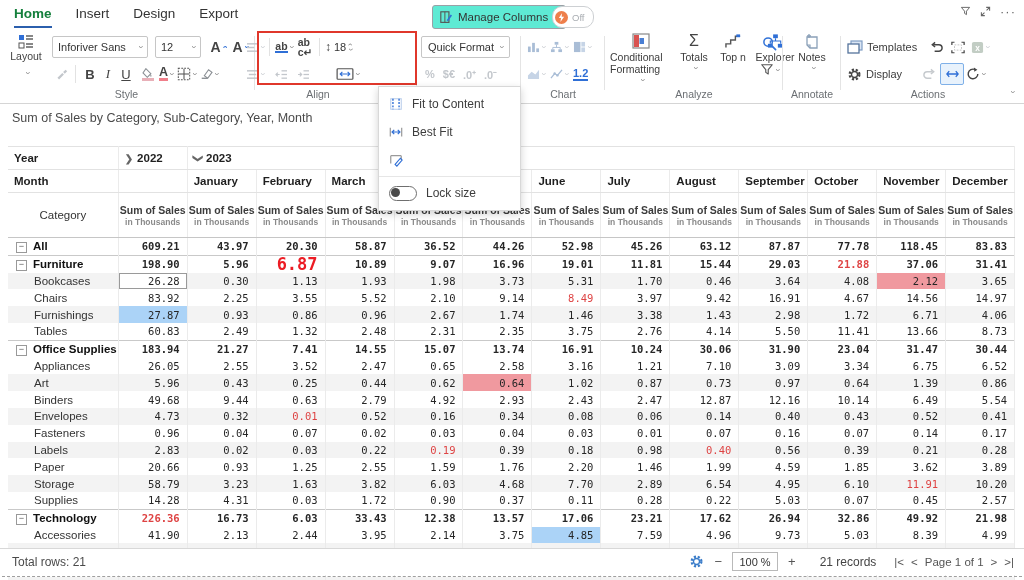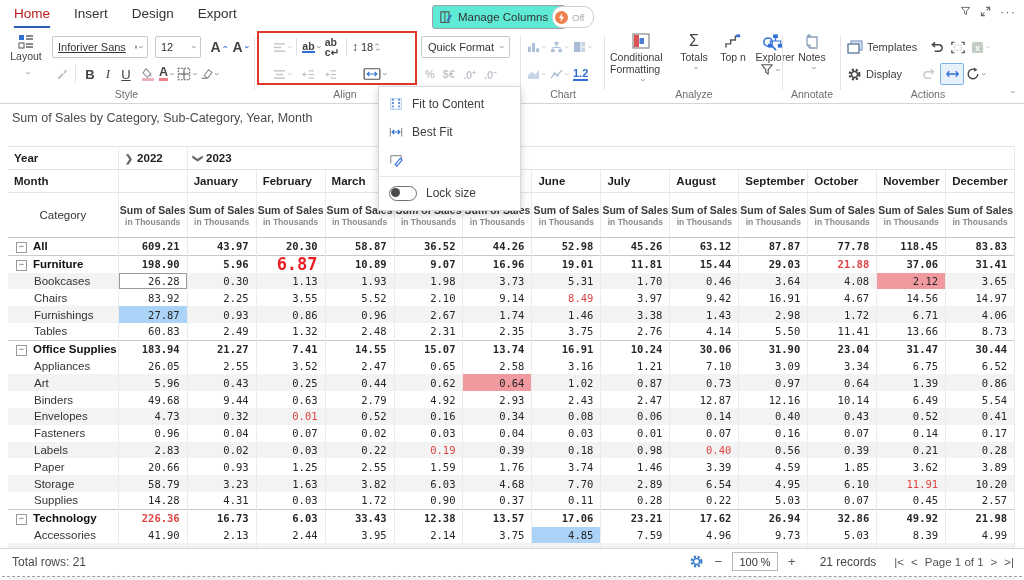--- a/index.html
+++ b/index.html
@@ -2,21 +2,21 @@
 <html><head>
 <meta charset="utf-8">
 <style>
   html,body{margin:0;padding:0;background:#e9e9e9;}
   .app{position:relative;width:1024px;height:580px;background:#fff;overflow:hidden;
        font-family:"Liberation Sans",sans-serif;color:#333;}
   
   .ribbon{position:absolute;left:0;top:0;width:1024px;height:103px;background:#fff;border-bottom:1px solid #d5d5d5;}
   .tabs{position:absolute;left:14px;top:6px;display:flex;gap:24px;}
   .tab{font-size:13.5px;color:#333;padding-bottom:5px;cursor:pointer;}
-  .tab.active{font-weight:normal;color:#b91c1c;border-bottom:2.5px solid #2b5fad;}
+  .tab.active{font-weight:bold;color:#15803d;border-bottom:2.5px solid #2b5fad;}
   .mc-btn{position:absolute;left:432px;top:5px;height:22px;display:flex;align-items:center;gap:5px;
           border:1px solid #9aa0a6;border-radius:3px;padding:0 7px;background:#5eead4;font-size:11.5px;color:#333;}
   .off-pill{position:absolute;left:552px;top:6px;height:18px;display:flex;align-items:center;gap:4px;
             border:1px solid #cdd0d3;border-radius:10px;padding:1px 8px 1px 2px;background:#fff;}
   .off-circle{width:13px;height:13px;border-radius:50%;background:#ee7f4b;display:flex;align-items:center;justify-content:center;}
   .off-text{font-size:9.5px;color:#a9adb2;}
   .tr-icons{position:absolute;right:8px;top:4px;display:flex;gap:9px;align-items:center;color:#666;}
   .grp{position:absolute;top:31px;height:70px;}
   .grp-label{position:absolute;bottom:1px;left:0;right:0;text-align:center;font-size:10.5px;color:#6b6f73;}
   .vsep{position:absolute;top:36px;height:54px;width:1px;background:#e4e4e4;}
@@ -138,21 +138,21 @@
             <rect x="1" y="9" width="5" height="5" fill="none" stroke="#555"></rect>
             <line x1="8" y1="2" x2="15" y2="2" stroke="#555" stroke-width="1.4"></line>
             <line x1="8" y1="5" x2="15" y2="5" stroke="#555" stroke-width="1.4"></line>
             <line x1="8" y1="10" x2="15" y2="10" stroke="#555" stroke-width="1.4"></line>
             <line x1="8" y1="13" x2="15" y2="13" stroke="#555" stroke-width="1.4"></line>
           </svg>
         <div style="font-size:10.5px;color:#444;">Layout</div>
         <span class="chev">›</span>
       </div>
       <div class="r1" style="left:52px;">
-        <div class="sel-box" style="width:84px;text-decoration:underline;">
+        <div class="sel-box" style="width:84px;">
           <span>Inforiver Sans</span>
             <span class="chev">›</span>
         </div>
         <div class="sel-box" style="width:34px;margin-left:7px;">
           <span>12</span>
             <span class="chev">›</span>
         </div>
         <span class="ib btnA" style="margin-left:8px;">A<span class="chev up" style="color:#2f6fd6;">›</span></span>
         <span class="ib btnA" style="margin-left:4px;">A<span class="chev" style="color:#2f6fd6;">›</span></span>
       </div>
@@ -191,21 +191,21 @@
               <path d="M6 9 L11 2 L15 5 L10 12 Z" fill="none" stroke="#8a8f94" stroke-width="1.3"></path>
               <path d="M3 12 h7" stroke="#8a8f94" stroke-width="1.6"></path>
             </svg>
             <span class="chev">›</span>
           </span>
       </div>
       <div class="grp-label">Style</div>
     </div>
     <div class="vsep" style="left:254px;"></div>
 
-    <div class="grp" style="left:267px;width:156px;">
+    <div class="grp" style="left:240px;width:156px;">
       <div class="r1" style="left:6px;">
         <span class="ib dis">
             <svg width="13" height="11" viewBox="0 0 14 12">
               <line x1="1" y1="2" x2="13" y2="2" stroke="#c3c7cc" stroke-width="1.6"></line>
               <line x1="1" y1="6" x2="9" y2="6" stroke="#c3c7cc" stroke-width="1.6"></line>
               <line x1="1" y1="10" x2="13" y2="10" stroke="#c3c7cc" stroke-width="1.6"></line>
             </svg>
             <span class="chev dis">›</span>
           </span>
         <span class="isep"></span>
@@ -791,23 +791,23 @@
             <td class="num">0.28</td>
           </tr>
           <tr class="child">
             <td class="name">Paper</td>
             <td class="num">20.66</td>
             <td class="num">0.93</td>
             <td class="num">1.25</td>
             <td class="num">2.55</td>
             <td class="num">1.59</td>
             <td class="num">1.76</td>
-            <td class="num">3.74</td>
+            <td class="num">2.20</td>
             <td class="num">1.46</td>
-            <td class="num">3.39</td>
+            <td class="num">1.99</td>
             <td class="num">4.59</td>
             <td class="num">1.85</td>
             <td class="num">3.62</td>
             <td class="num">3.89</td>
           </tr>
           <tr class="child shade">
             <td class="name">Storage</td>
             <td class="num">58.79</td>
             <td class="num">3.23</td>
             <td class="num">1.63</td>

